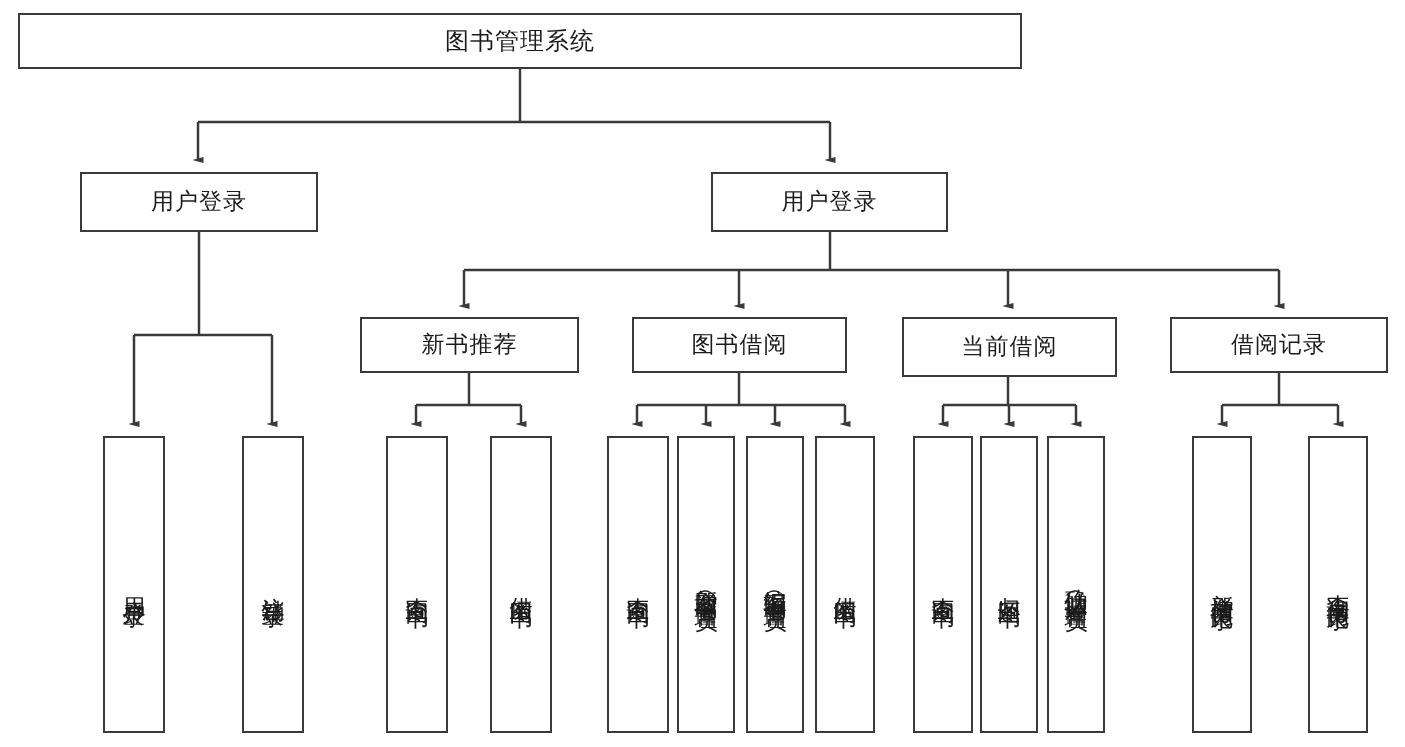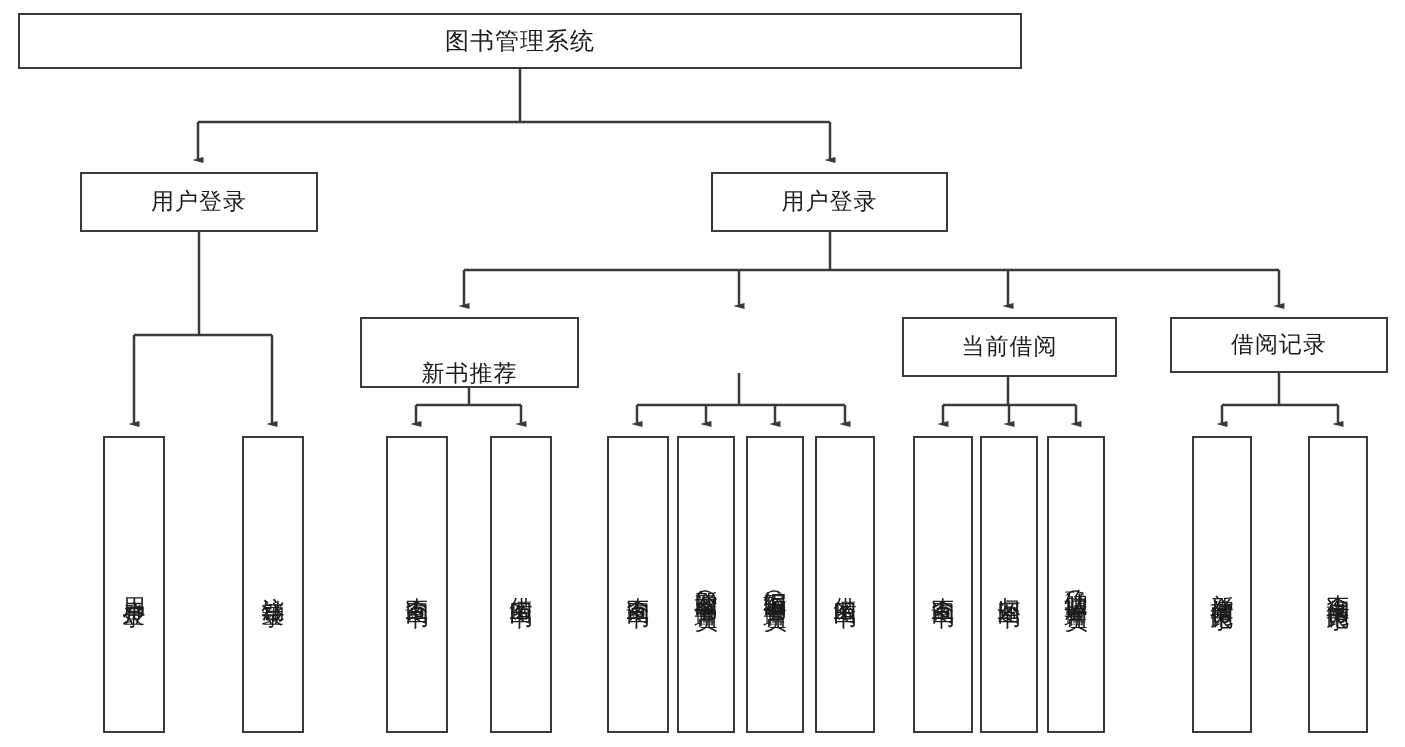--- a/index.html
+++ b/index.html
@@ -130,22 +130,25 @@
     <span>图书管理系统</span>
   </div>
 
   <div class="node h" style="left:80px; top:172px; width:238px; height:60px;">
     <span>用户登录</span>
   </div>
   <div class="node h" style="left:711px; top:172px; width:237px; height:60px;">
     <span>用户登录</span>
   </div>
 
-  <div class="node h" style="left:360px; top:317px; width:219px; height:71px;align-items:flex-end;">
+  <div class="node h" style="left:360px; top:317px; width:219px; height:56px;">
     <span>新书推荐</span>
+  </div>
+  <div class="node h" style="left:632px; top:317px; width:215px; height:56px;">
+    <span>图书借阅</span>
   </div>
   <div class="node h" style="left:902px; top:317px; width:215px; height:60px;">
     <span>当前借阅</span>
   </div>
   <div class="node h" style="left:1170px; top:317px; width:218px; height:56px;">
     <span>借阅记录</span>
   </div>
 
   <div class="node v" style="left:103px; top:436px; width:62px; height:297px;">
     <span>用户登录</span>

